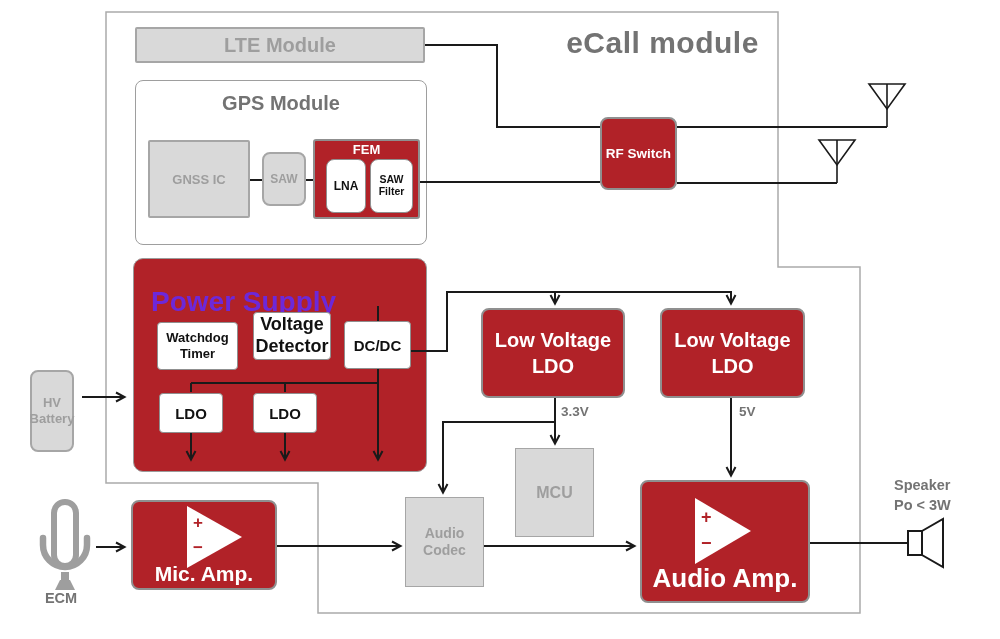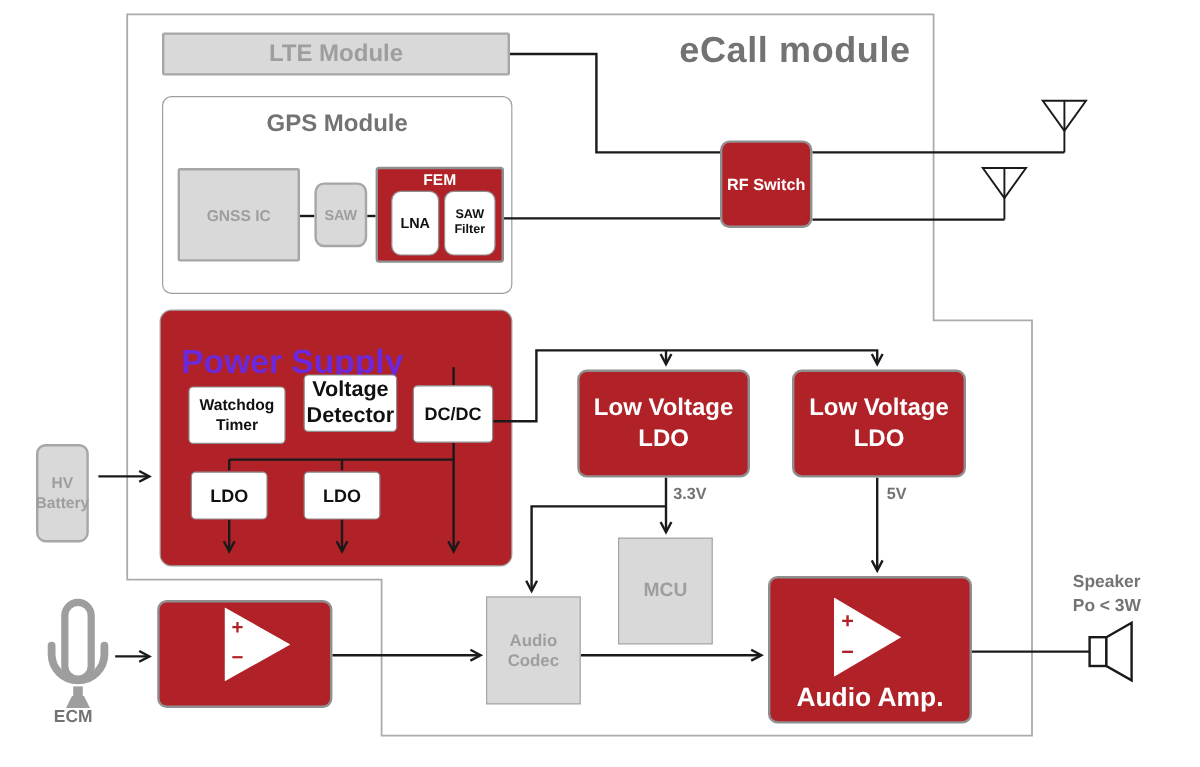--- a/index.html
+++ b/index.html
@@ -121,27 +121,28 @@
   <div class="label" style="left:561px;top:404px;font-size:13.5px;">3.3V</div>
   <div class="label" style="left:739px;top:404px;font-size:13.5px;">5V</div>
 
   <div class="box gray" style="left:515px;top:448px;width:79px;height:89px;font-size:16px;border:1.5px solid #a6a6a6;">MCU</div>
   <div class="box gray" style="left:405px;top:497px;width:79px;height:90px;font-size:14px;line-height:1.25;border:1.5px solid #a6a6a6;">Audio Codec</div>
 
   <div class="box red rounded" style="left:131px;top:500px;width:146px;height:90px;display:block;border-width:2.5px;">
     <div class="opamp-tri" style="left:54px;top:4px;width:55px;height:62px;"></div>
     <span class="opamp-sign" style="left:60px;top:12px;font-size:17px;">+</span>
     <span class="opamp-sign" style="left:60px;top:37px;font-size:17px;">−</span>
+    <div class="amp-label" style="bottom:2px;font-size:21px;">Mic. Amp.</div>
   </div>
 
   <div class="box red rounded" style="left:640px;top:480px;width:170px;height:123px;display:block;border-width:2.5px;">
     <div class="opamp-tri" style="left:53px;top:16px;width:56px;height:66px;"></div>
     <span class="opamp-sign" style="left:59px;top:26px;font-size:18px;">+</span>
     <span class="opamp-sign" style="left:59px;top:52px;font-size:18px;">−</span>
-    <div class="amp-label" style="bottom:7px;font-size:22px;">Audio Amp.</div>
+    <div class="amp-label" style="bottom:7px;font-size:26px;">Audio Amp.</div>
   </div>
 
   <div class="label" style="left:30px;top:590px;width:62px;text-align:center;font-size:14.5px;">ECM</div>
 
   <div class="label" style="left:894px;top:476px;font-size:14.5px;line-height:1.35;">
     <div>Speaker</div>
     <div>Po &lt; 3W</div>
   </div>
 
 </div>

